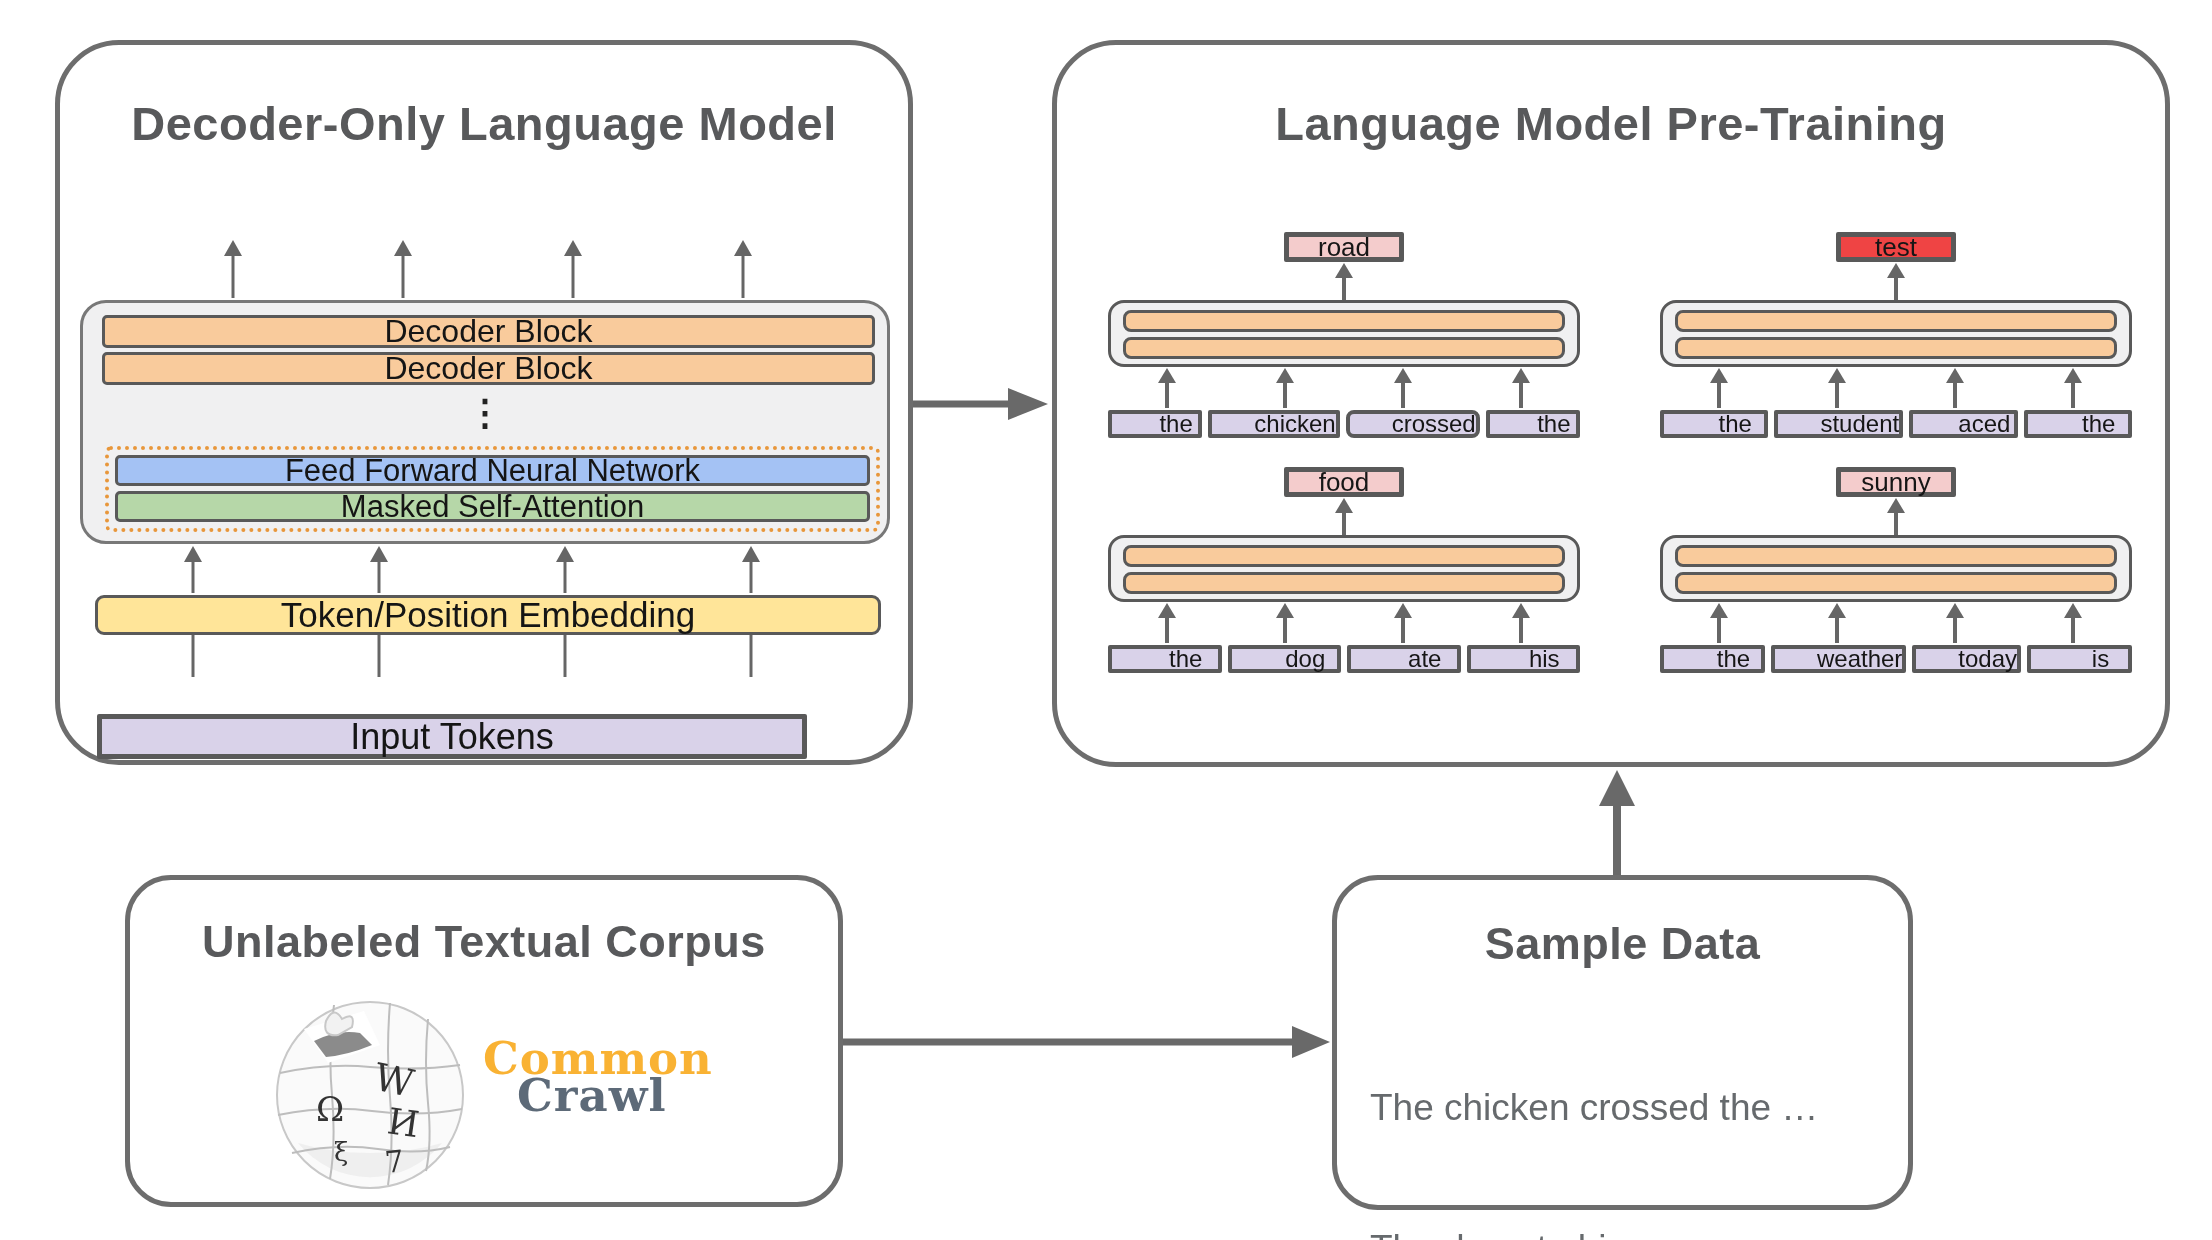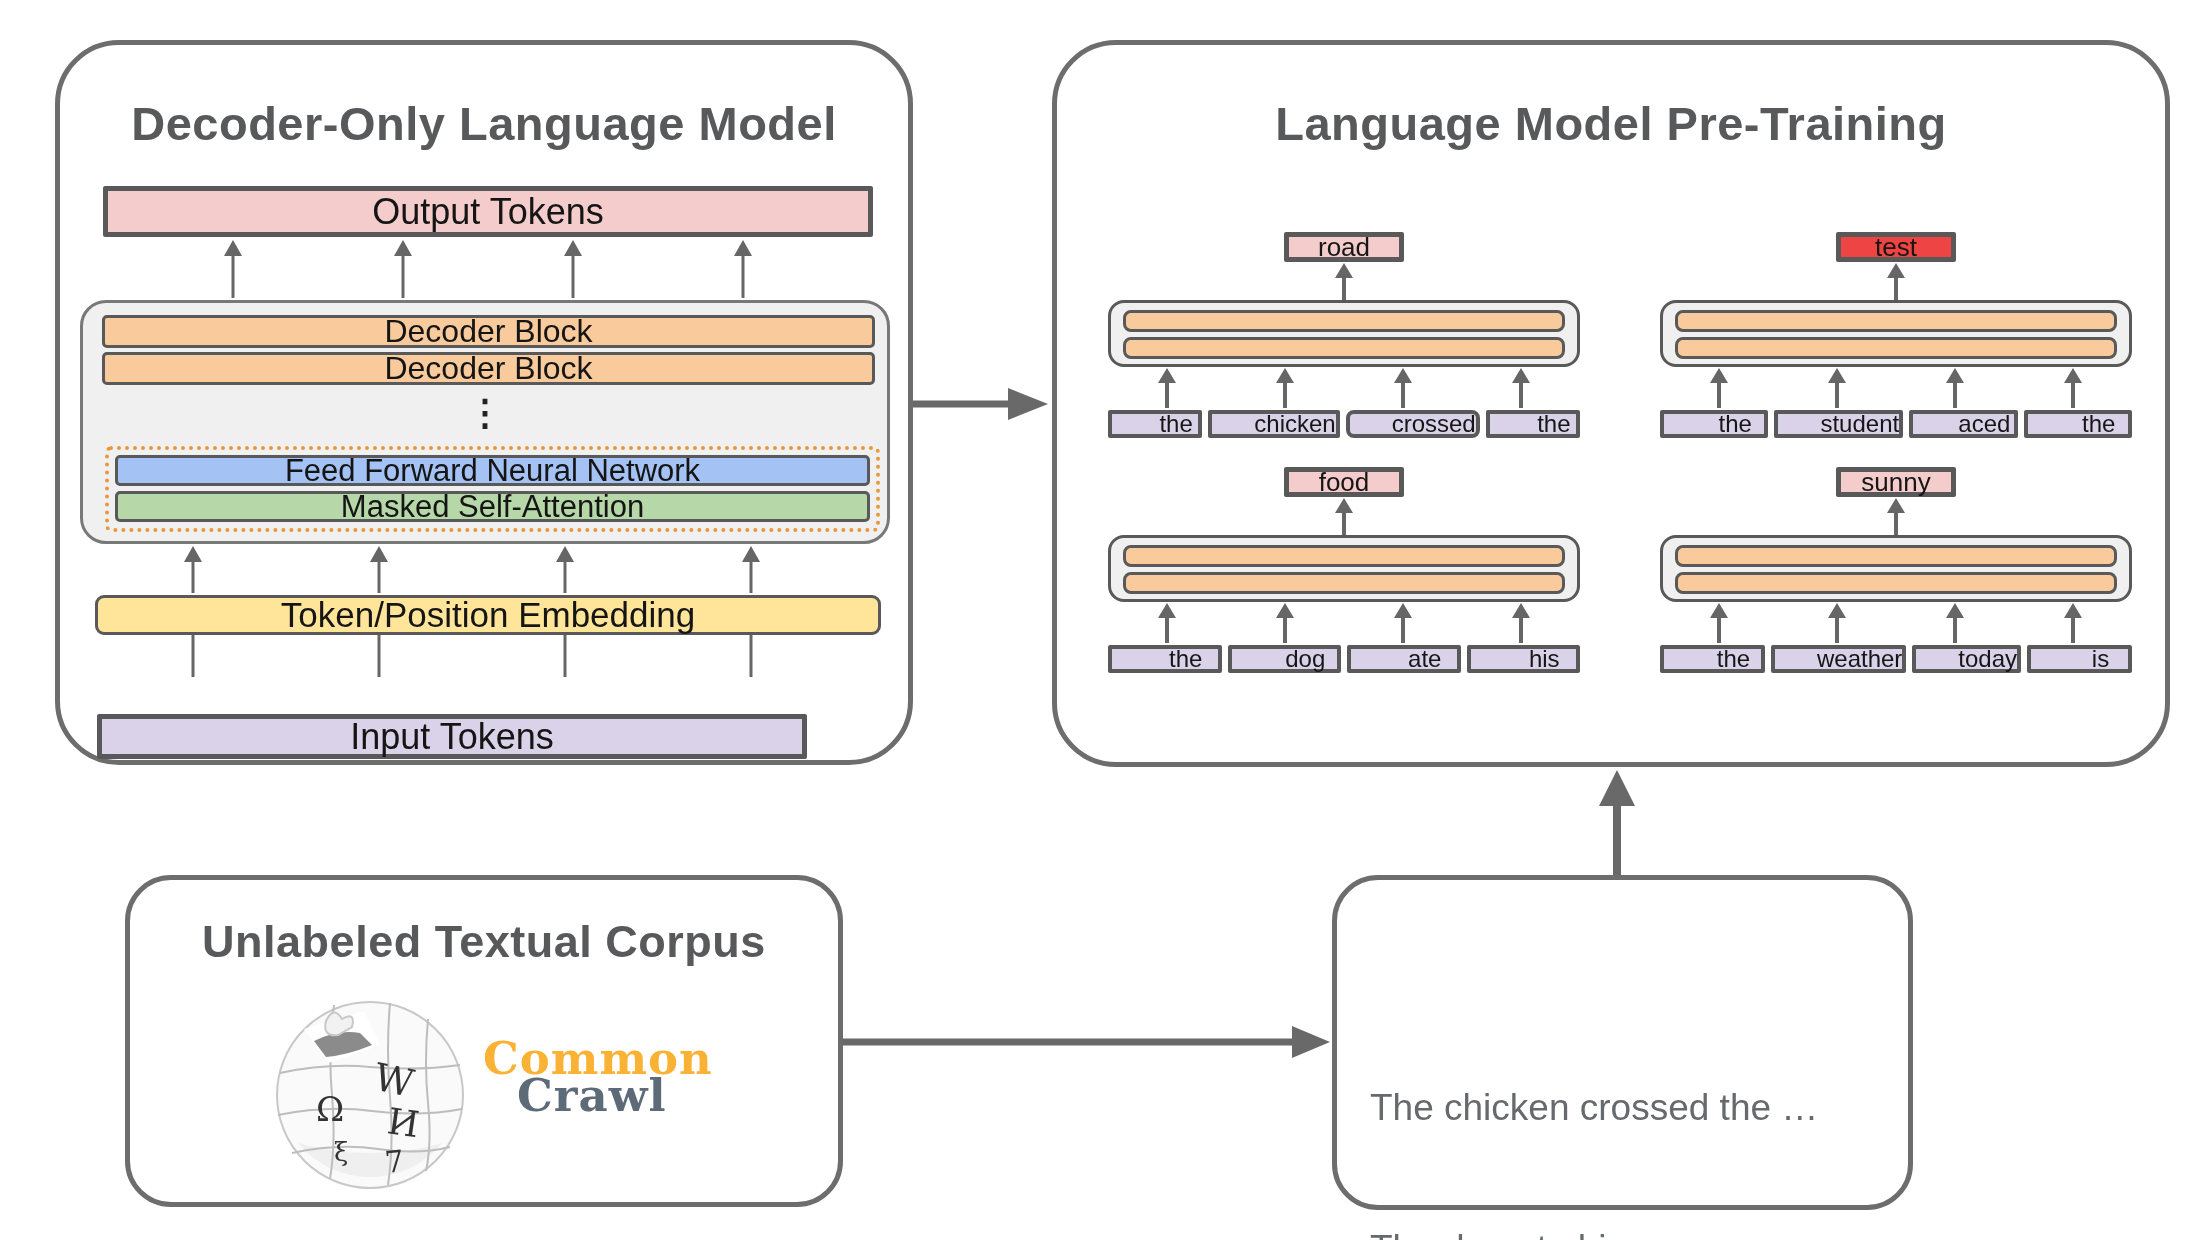--- a/index.html
+++ b/index.html
@@ -69,23 +69,20 @@
 </style>
 </head>
 <body>
 
 <div class="canvas">
 
   <div class="panel" style="left:55px;top:40px;width:858px;height:725px;"></div>
 
   <div class="box-title" style="left:55px;top:96px;width:858px;font-size:47px;">Decoder-Only Language Model</div>
 
-  <div class="bar thick" style="left:103px;top:186px;width:770px;height:51px;background:#f4cccc;font-size:36px;">
-    <span>Output Tokens</span>
-  </div>
 
   <div class="gray-container" style="left:80px;top:300px;width:810px;height:244px;"></div>
 
   <div class="bar" style="left:102px;top:315px;width:773px;height:33px;background:#f9cb9c;font-size:32px;">
     <span>Decoder Block</span>
   </div>
   <div class="bar" style="left:102px;top:352px;width:773px;height:33px;background:#f9cb9c;font-size:32px;">
     <span>Decoder Block</span>
   </div>
 
@@ -194,20 +191,21 @@
     </g>
   </svg>
 
   <div class="cc-wordmark" style="left:483px;top:1040px;">
     <div class="cc-line1">Common</div>
     <div class="cc-line2">Crawl</div>
   </div>
 
   <div class="panel small" style="left:1332px;top:875px;width:581px;height:335px;"></div>
 
+  <div class="box-title" style="left:1332px;top:918px;width:581px;font-size:45px;">Sample Data</div>
 
   <div class="sample-lines" style="left:1370px;top:990px;">
     <div>The chicken crossed the …</div>
     <div>The dog ate his …</div>
     
     
   </div>
 
   <svg class="overlay" width="2212" height="1240" viewBox="0 0 2212 1240" id="arrow-layer">
       <line x1="233" y1="298" x2="233" y2="254" stroke="#666666" stroke-width="3"></line>

